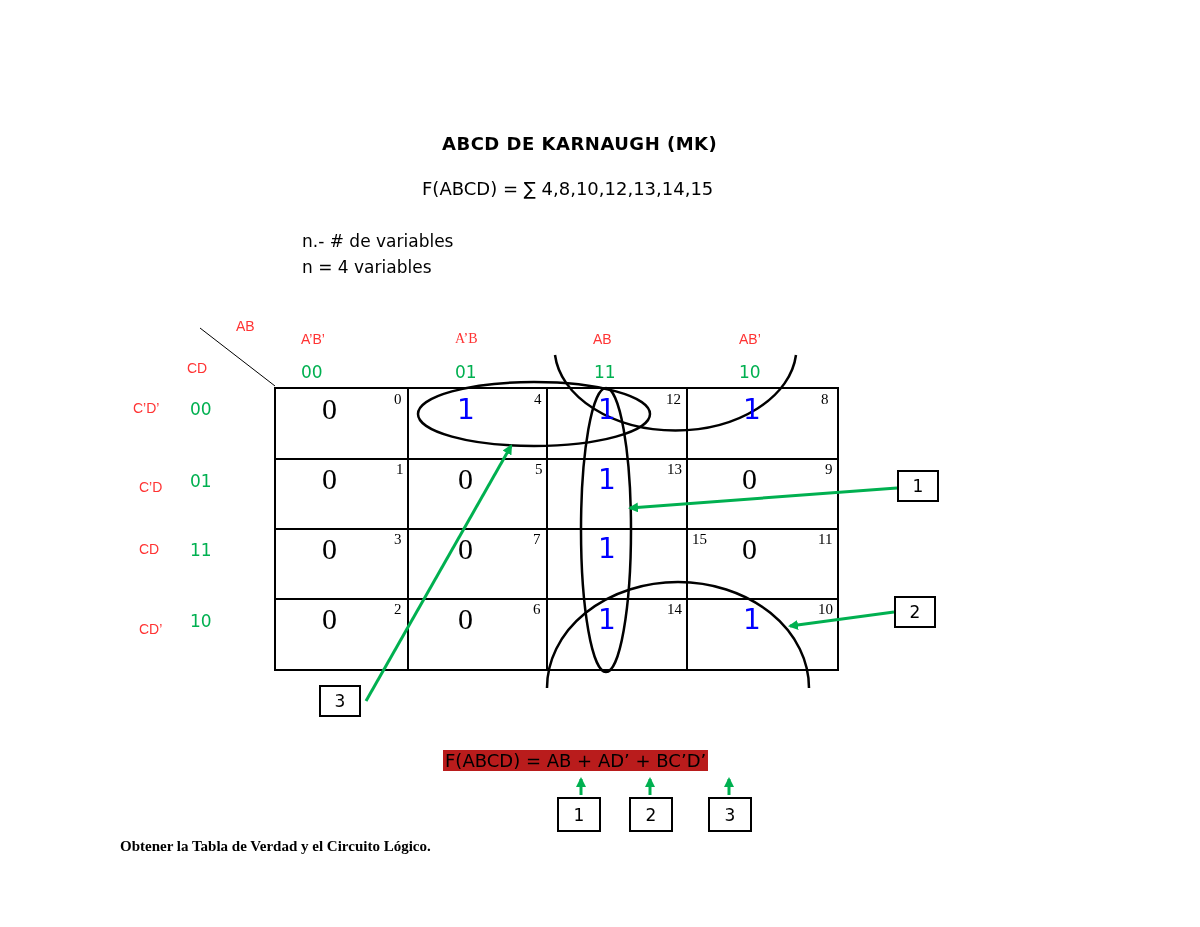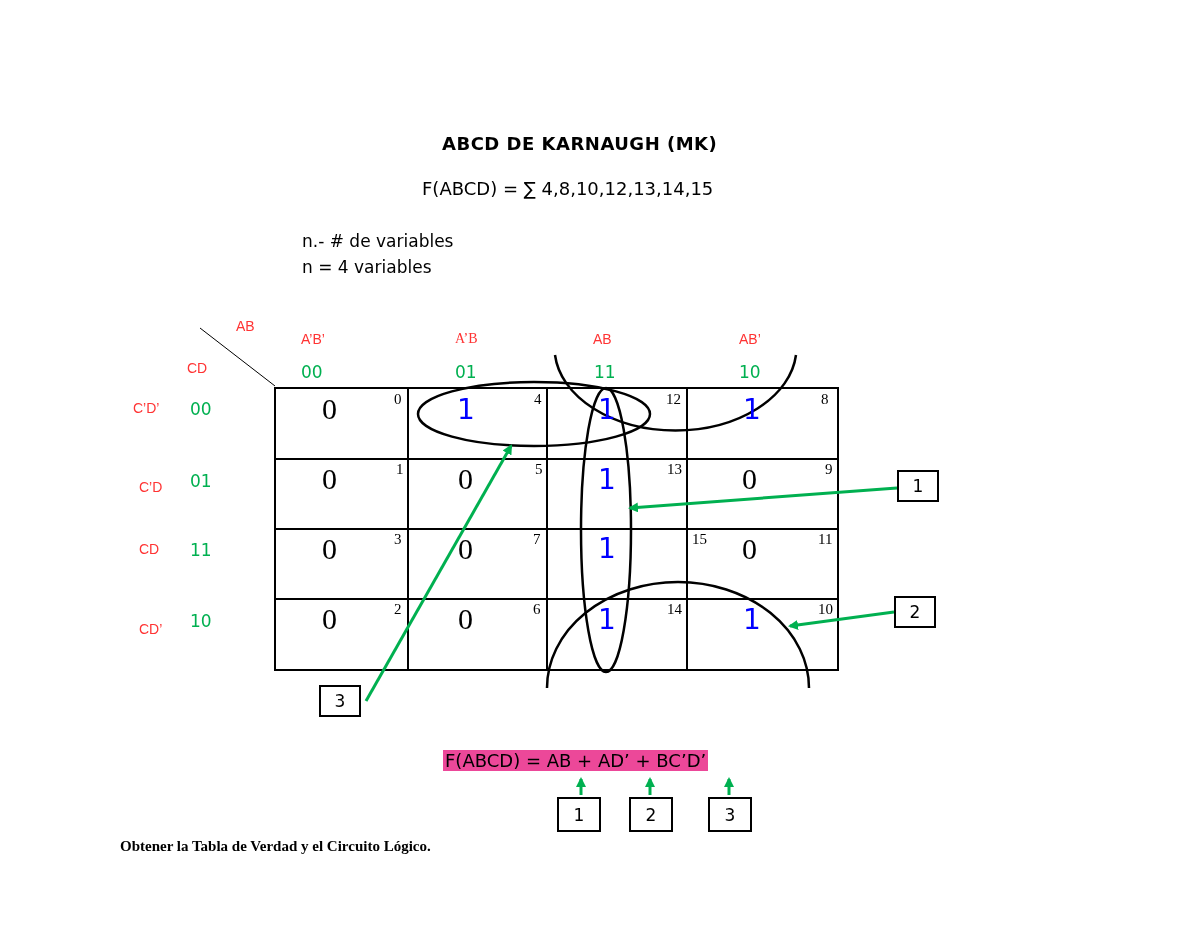--- a/index.html
+++ b/index.html
@@ -7,21 +7,21 @@
   .abs { position:absolute; white-space:nowrap; }
   .title { font-family:"DejaVu Sans", sans-serif; font-weight:bold; font-size:18px; letter-spacing:0.5px; }
   .formula { font-size:18px;text-align:center; }
   .info { font-size:17px; line-height:26px; }
   .red { color:#ff3333; font-family:"Liberation Sans", sans-serif; font-size:14px; }
   .green { color:#00b050; font-size:17px; }
   .cellval { font-family:"Liberation Serif", serif; font-size:30px; }
   .one { color:#0000ff; font-family:"DejaVu Sans", sans-serif; font-size:28px; }
   .idx { font-family:"Liberation Serif", serif; font-size:15px; }
   .box { position:absolute; border:2px solid #000; background:#fff; width:42px; height:32px; display:flex; align-items:center; justify-content:center; font-size:17px; box-sizing:border-box; }
-  .result { background:#ec4899; font-size:18px; padding:0 2px; }
+  .result { background:#b91c1c; font-size:18px; padding:0 2px; }
   .footer { font-family:"Liberation Sans", sans-serif; font-size:15px; font-weight:bold; }
   svg.overlay { position:absolute; left:0; top:0; }
 </style>
 </head>
 <body>
 
 <div class="abs title" style="left:442px; top:133px;">ABCD DE KARNAUGH (MK)</div>
 <div class="abs formula" style="left:422px; top:178px;">F(ABCD) = ∑ 4,8,10,12,13,14,15</div>
 
 <div class="abs info" style="left:302px; top:228px;">

